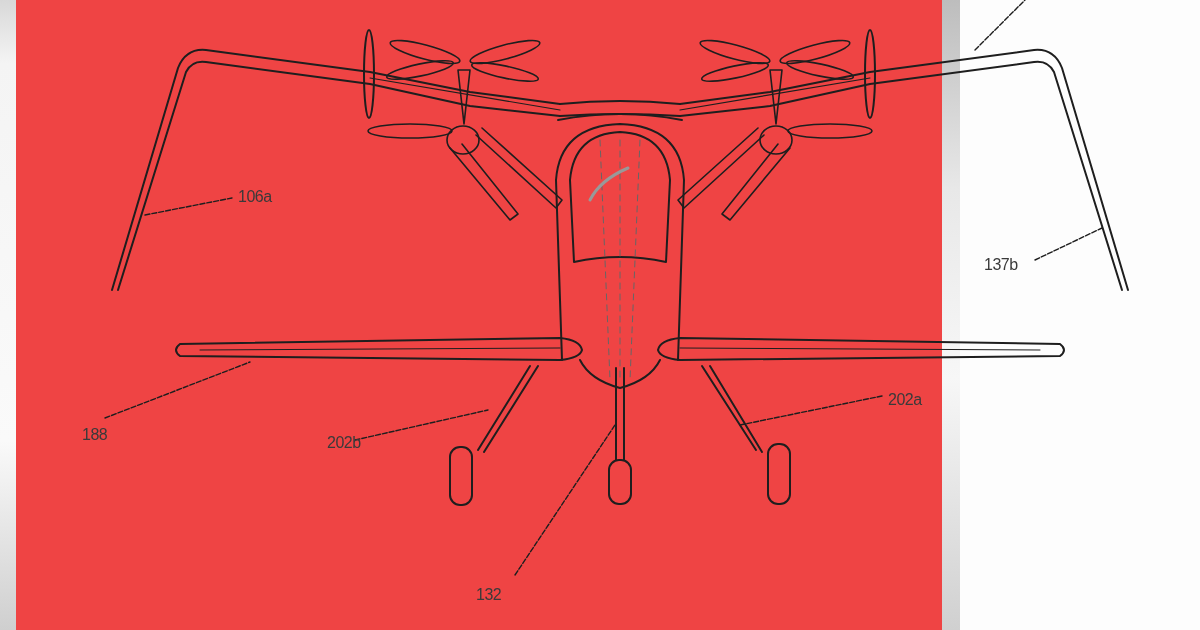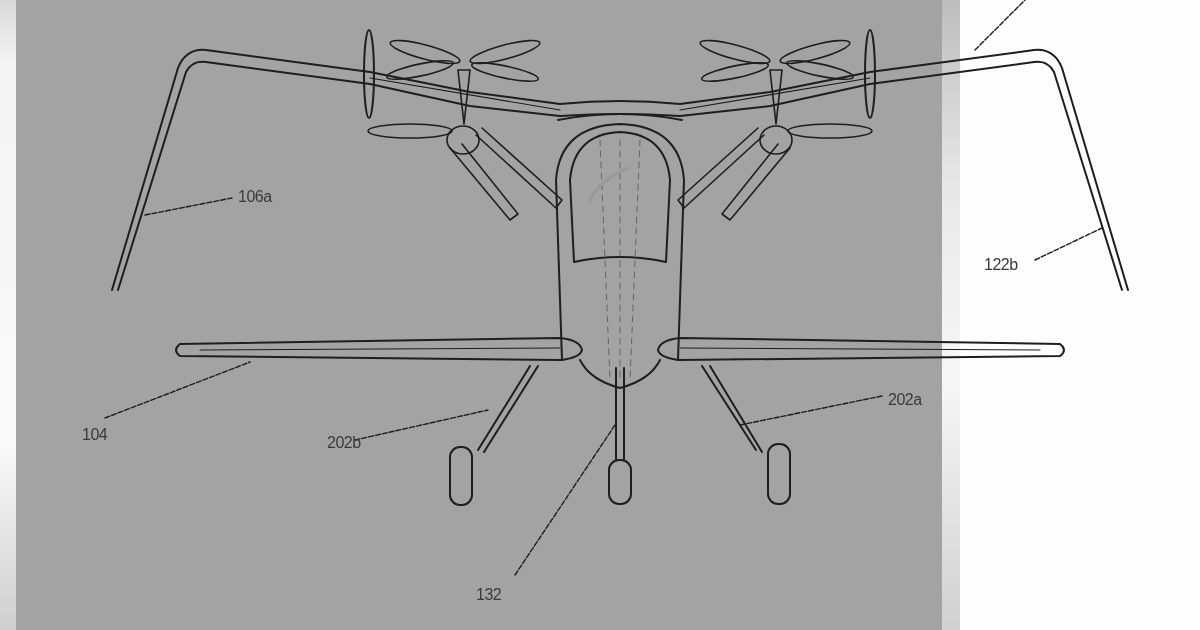--- a/index.html
+++ b/index.html
@@ -1,17 +1,17 @@
 <!DOCTYPE html>
 <html><head>
 <meta charset="utf-8">
 <style>
   html, body { margin: 0; padding: 0; }
   body { width: 1200px; height: 630px; overflow: hidden; background: #fdfdfd; font-family: "Liberation Sans", sans-serif; }
-  .stage { position: relative; width: 960px; height: 630px; background: #a3a3a3; }
+  .stage { position: relative; width: 960px; height: 630px; background: #ef4444; }
   .edge-left { position: absolute; left: 0; top: 0; width: 16px; height: 630px;
     background: linear-gradient(to bottom, #d8d8d8 0%, #f4f4f4 10%, #fafafa 70%, #cfcfcf 100%); }
   .edge-right { position: absolute; right: 0; top: 0; width: 18px; height: 630px;
     background: linear-gradient(to bottom, #bdbdbd 0%, #e8e8e8 30%, #f7f7f7 60%, #d0d0d0 100%); }
   svg.drawing { position: absolute; left: 0; top: 0; }
   .lbl { position: absolute; font-size: 16px; color: #3a3a3a; letter-spacing: -0.5px; }
 </style>
 </head>
 <body>
 
@@ -98,18 +98,18 @@
       <path d="M1035 260 L1102 228"></path>
       <path d="M105 418 L250 362"></path>
       <path d="M355 440 L488 410"></path>
       <path d="M740 425 L882 396"></path>
       <path d="M515 575 L615 425"></path>
       <path d="M975 50 L1025 0"></path>
     </g>
   </svg>
 
   <span class="lbl" style="left:238px; top:188px;">106a</span>
-  <span class="lbl" style="left:984px; top:256px;">122b</span>
-  <span class="lbl" style="left:82px; top:426px;">104</span>
+  <span class="lbl" style="left:984px; top:256px;">137b</span>
+  <span class="lbl" style="left:82px; top:426px;">188</span>
   <span class="lbl" style="left:306px; top:434px;margin-left:21px;">202b</span>
   <span class="lbl" style="left:888px; top:391px;">202a</span>
   <span class="lbl" style="left:476px; top:586px;">132</span>
 </div>
 
 </body></html>

